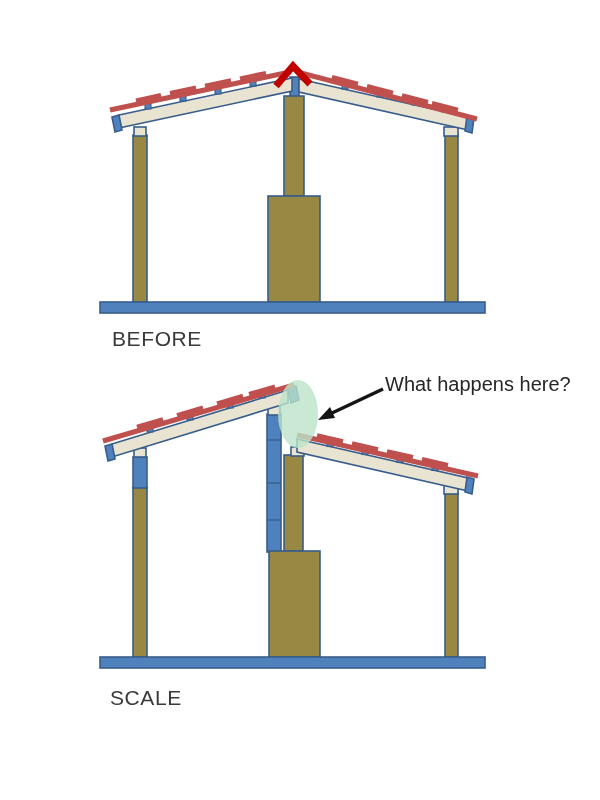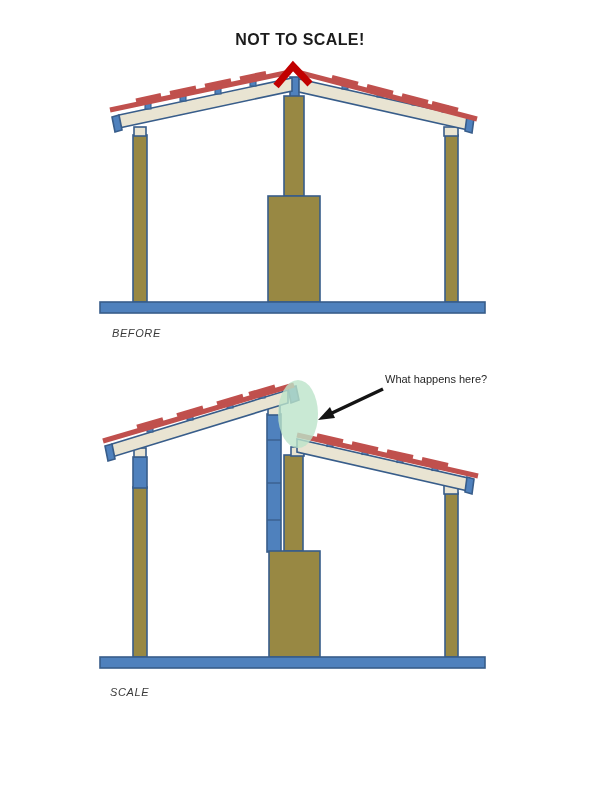--- a/index.html
+++ b/index.html
@@ -10,29 +10,28 @@
     font-family:"Liberation Sans", sans-serif;
     overflow:hidden;
   }
   .canvas svg{position:absolute;left:0;top:0;}
   .title{
     position:absolute;left:0;top:31px;width:600px;
     text-align:center;font-size:16px;font-weight:bold;
     color:#1c1c1c;letter-spacing:.4px;
   }
   .stage-label{
-    position:absolute;font-size:11px;color:var(--label-gray,#3a3a3a);
+    position:absolute;font-size:21px;color:var(--label-gray,#3a3a3a);
     letter-spacing:.6px;
-    font-style:italic;
   }
   .before-label{left:112px;top:327px;}
   .after-label{left:110px;top:686px;}
   .annotation{
     position:absolute;left:385px;top:373px;
-    font-size:11px;color:var(--text-dark,#262626);
+    font-size:20px;color:var(--text-dark,#262626);
     white-space:nowrap;
   }
   .shape{stroke:var(--outline-blue,#385d8a);stroke-width:1.6;}
   .fill-blue{fill:var(--figure-blue,#4f81bd);}
   .fill-tan{fill:var(--post-tan,#988843);}
   .fill-cream{fill:var(--beam-cream,#e9e4d2);}
   .clip{fill:var(--figure-blue,#4f81bd);stroke:var(--outline-blue,#385d8a);stroke-width:1.1;}
   .batten{stroke:var(--batten-red,#c0504d);stroke-width:5;fill:none;}
   .tab{stroke:var(--batten-red,#c0504d);stroke-width:4.5;fill:none;}
   .joint{stroke:var(--outline-blue,#385d8a);stroke-width:1.3;}
@@ -159,18 +158,17 @@
 
       <ellipse class="highlight" cx="298" cy="414" rx="20" ry="34"></ellipse>
 
       <g>
         <line class="arrow-line" x1="383" y1="389" x2="332" y2="413"></line>
         <polygon class="arrow-head" points="318,420 330,407 335,418"></polygon>
       </g>
     </g>
   </svg>
 
-  <div class="title">NOT TO SCALE!</div>
   <div class="stage-label before-label">BEFORE</div>
   <div class="stage-label after-label">SCALE</div>
   <div class="annotation">What happens here?</div>
 
 </div>
 
 </body></html>

